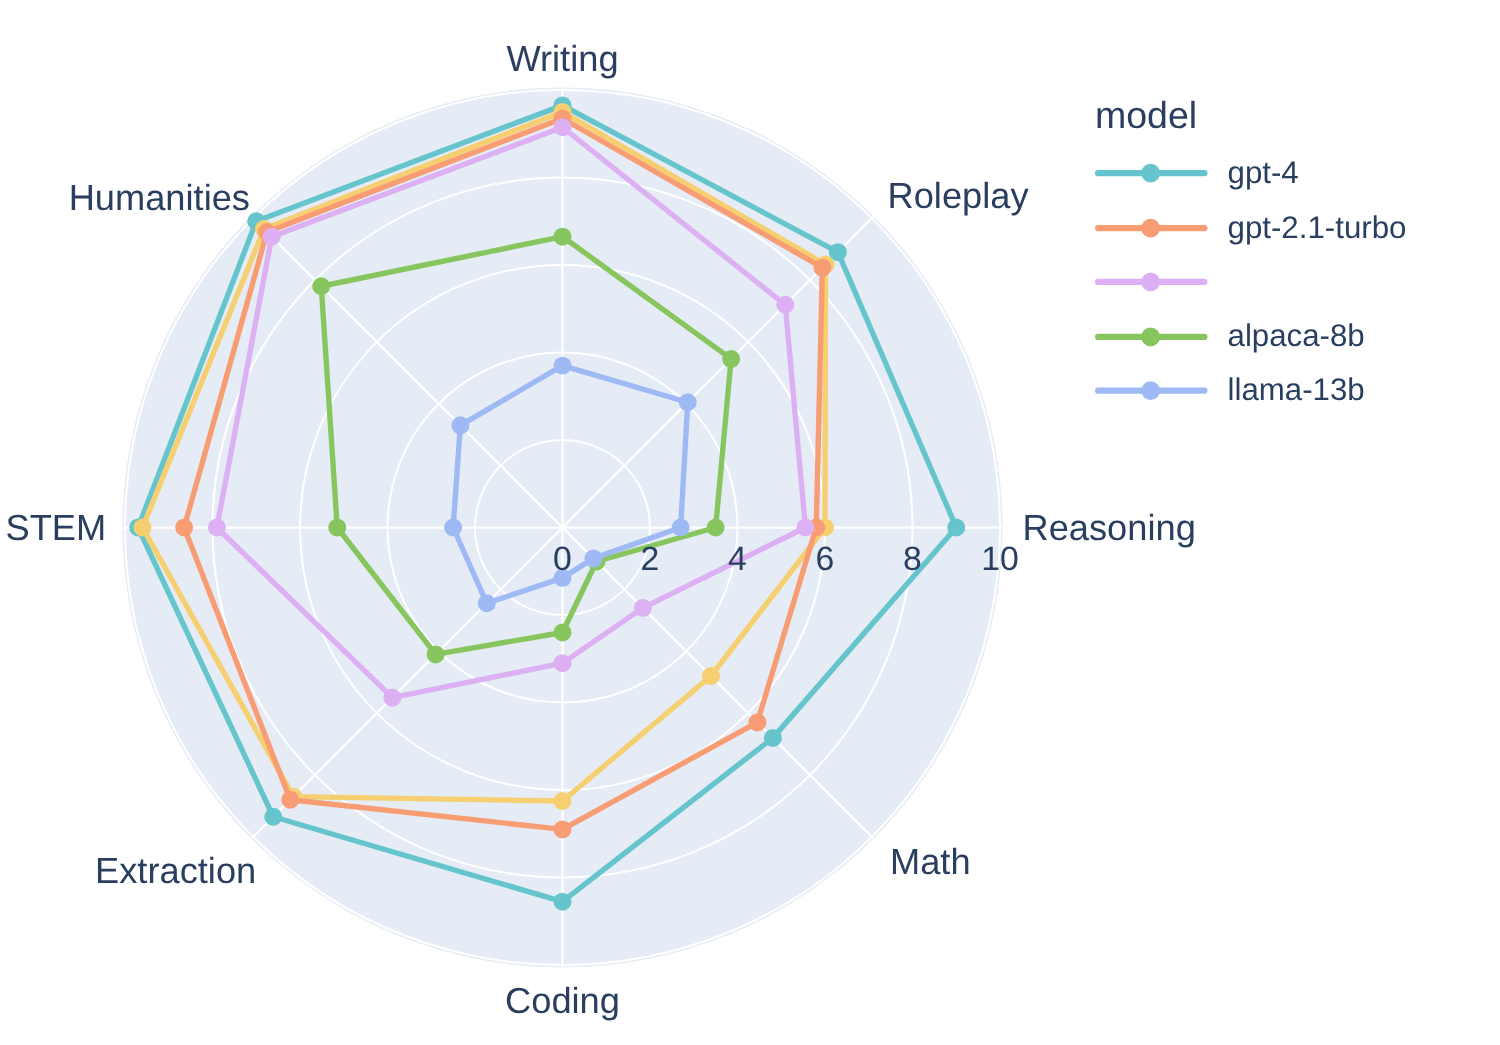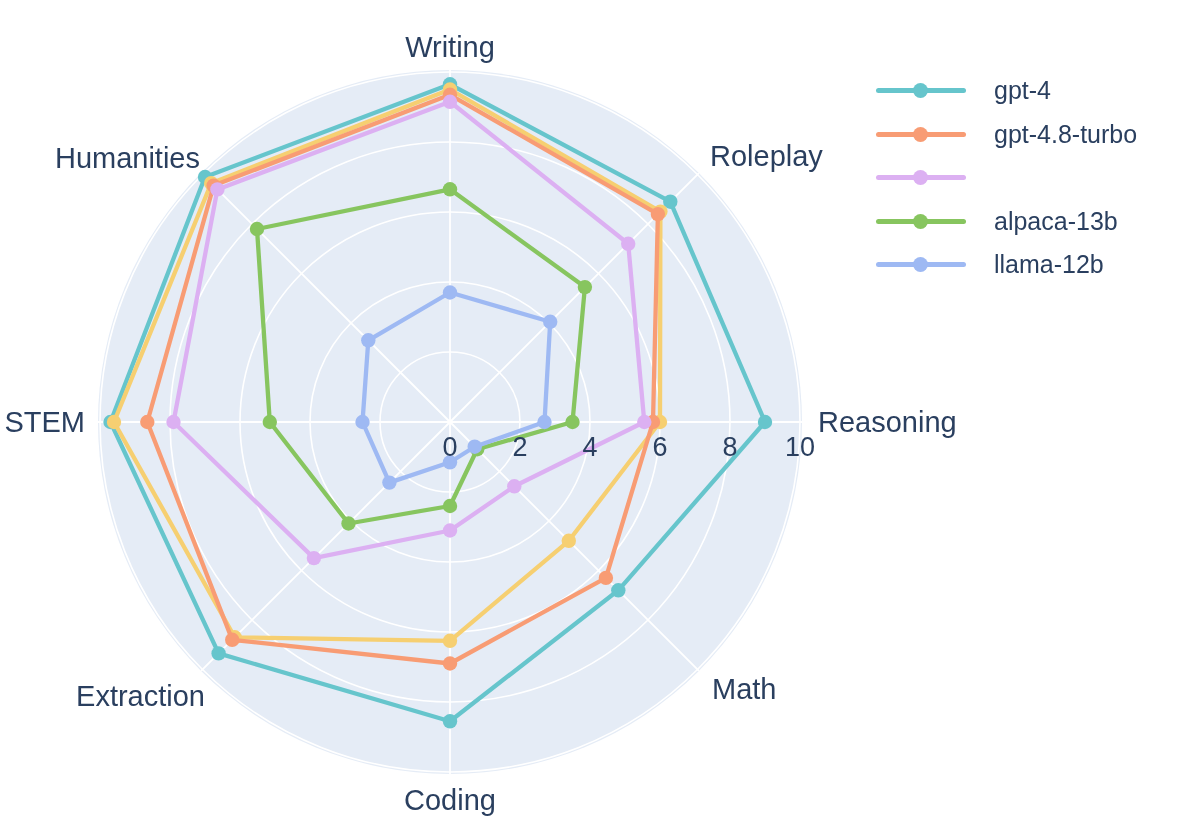--- a/index.html
+++ b/index.html
@@ -46,21 +46,21 @@
   }
   .legend-swatch .dot {
     position: absolute;
     left: 37px;
     top: 0;
     width: 15px;
     height: 15px;
     border-radius: 50%;
   }
   .legend-label {
-    margin-left: 28px;
+    margin-left: 16px;
     font-size: 25px;
     white-space: nowrap;
   }
 </style>
 </head>
 <body>
 
 <div class="stage">
   <svg id="radar-svg" width="1200" height="836" viewBox="0 0 1200 836">
       <circle cx="450" cy="422" r="352" fill="#E5ECF6"></circle>
@@ -152,50 +152,51 @@
       <text x="450" y="57" text-anchor="middle" font-size="29" fill="#2a3f5f">Writing</text>
       <text x="710" y="166" text-anchor="start" font-size="29" fill="#2a3f5f">Roleplay</text>
       <text x="818" y="432" text-anchor="start" font-size="29" fill="#2a3f5f">Reasoning</text>
       <text x="712" y="699" text-anchor="start" font-size="29" fill="#2a3f5f">Math</text>
       <text x="450" y="810" text-anchor="middle" font-size="29" fill="#2a3f5f">Coding</text>
       <text x="205" y="706" text-anchor="end" font-size="29" fill="#2a3f5f">Extraction</text>
       <text x="85" y="432" text-anchor="end" font-size="29" fill="#2a3f5f">STEM</text>
       <text x="200" y="168" text-anchor="end" font-size="29" fill="#2a3f5f">Humanities</text>
     </svg>
   <div class="legend">
+    <div class="legend-title">model</div>
     <div id="legend-items">
         <div class="legend-item">
           <span class="legend-swatch">
             <span class="line" style="background: rgb(102, 197, 204);"></span>
             <span class="dot" style="background: rgb(102, 197, 204);"></span>
           </span>
           <span class="legend-label">gpt-4</span>
         </div>
         <div class="legend-item">
           <span class="legend-swatch">
             <span class="line" style="background: rgb(248, 156, 116);"></span>
             <span class="dot" style="background: rgb(248, 156, 116);"></span>
           </span>
-          <span class="legend-label">gpt-4.8-turbo</span>
+          <span class="legend-label">gpt-2.1-turbo</span>
         </div>
         <div class="legend-item">
           <span class="legend-swatch">
             <span class="line" style="background: rgb(220, 176, 242);"></span>
             <span class="dot" style="background: rgb(220, 176, 242);"></span>
           </span>
         </div>
         <div class="legend-item">
           <span class="legend-swatch">
             <span class="line" style="background: rgb(135, 197, 95);"></span>
             <span class="dot" style="background: rgb(135, 197, 95);"></span>
           </span>
-          <span class="legend-label">alpaca-13b</span>
+          <span class="legend-label">alpaca-8b</span>
         </div>
         <div class="legend-item">
           <span class="legend-swatch">
             <span class="line" style="background: rgb(158, 185, 243);"></span>
             <span class="dot" style="background: rgb(158, 185, 243);"></span>
           </span>
-          <span class="legend-label">llama-12b</span>
+          <span class="legend-label">llama-13b</span>
         </div>
       </div>
   </div>
 </div>
 
 </body></html>

